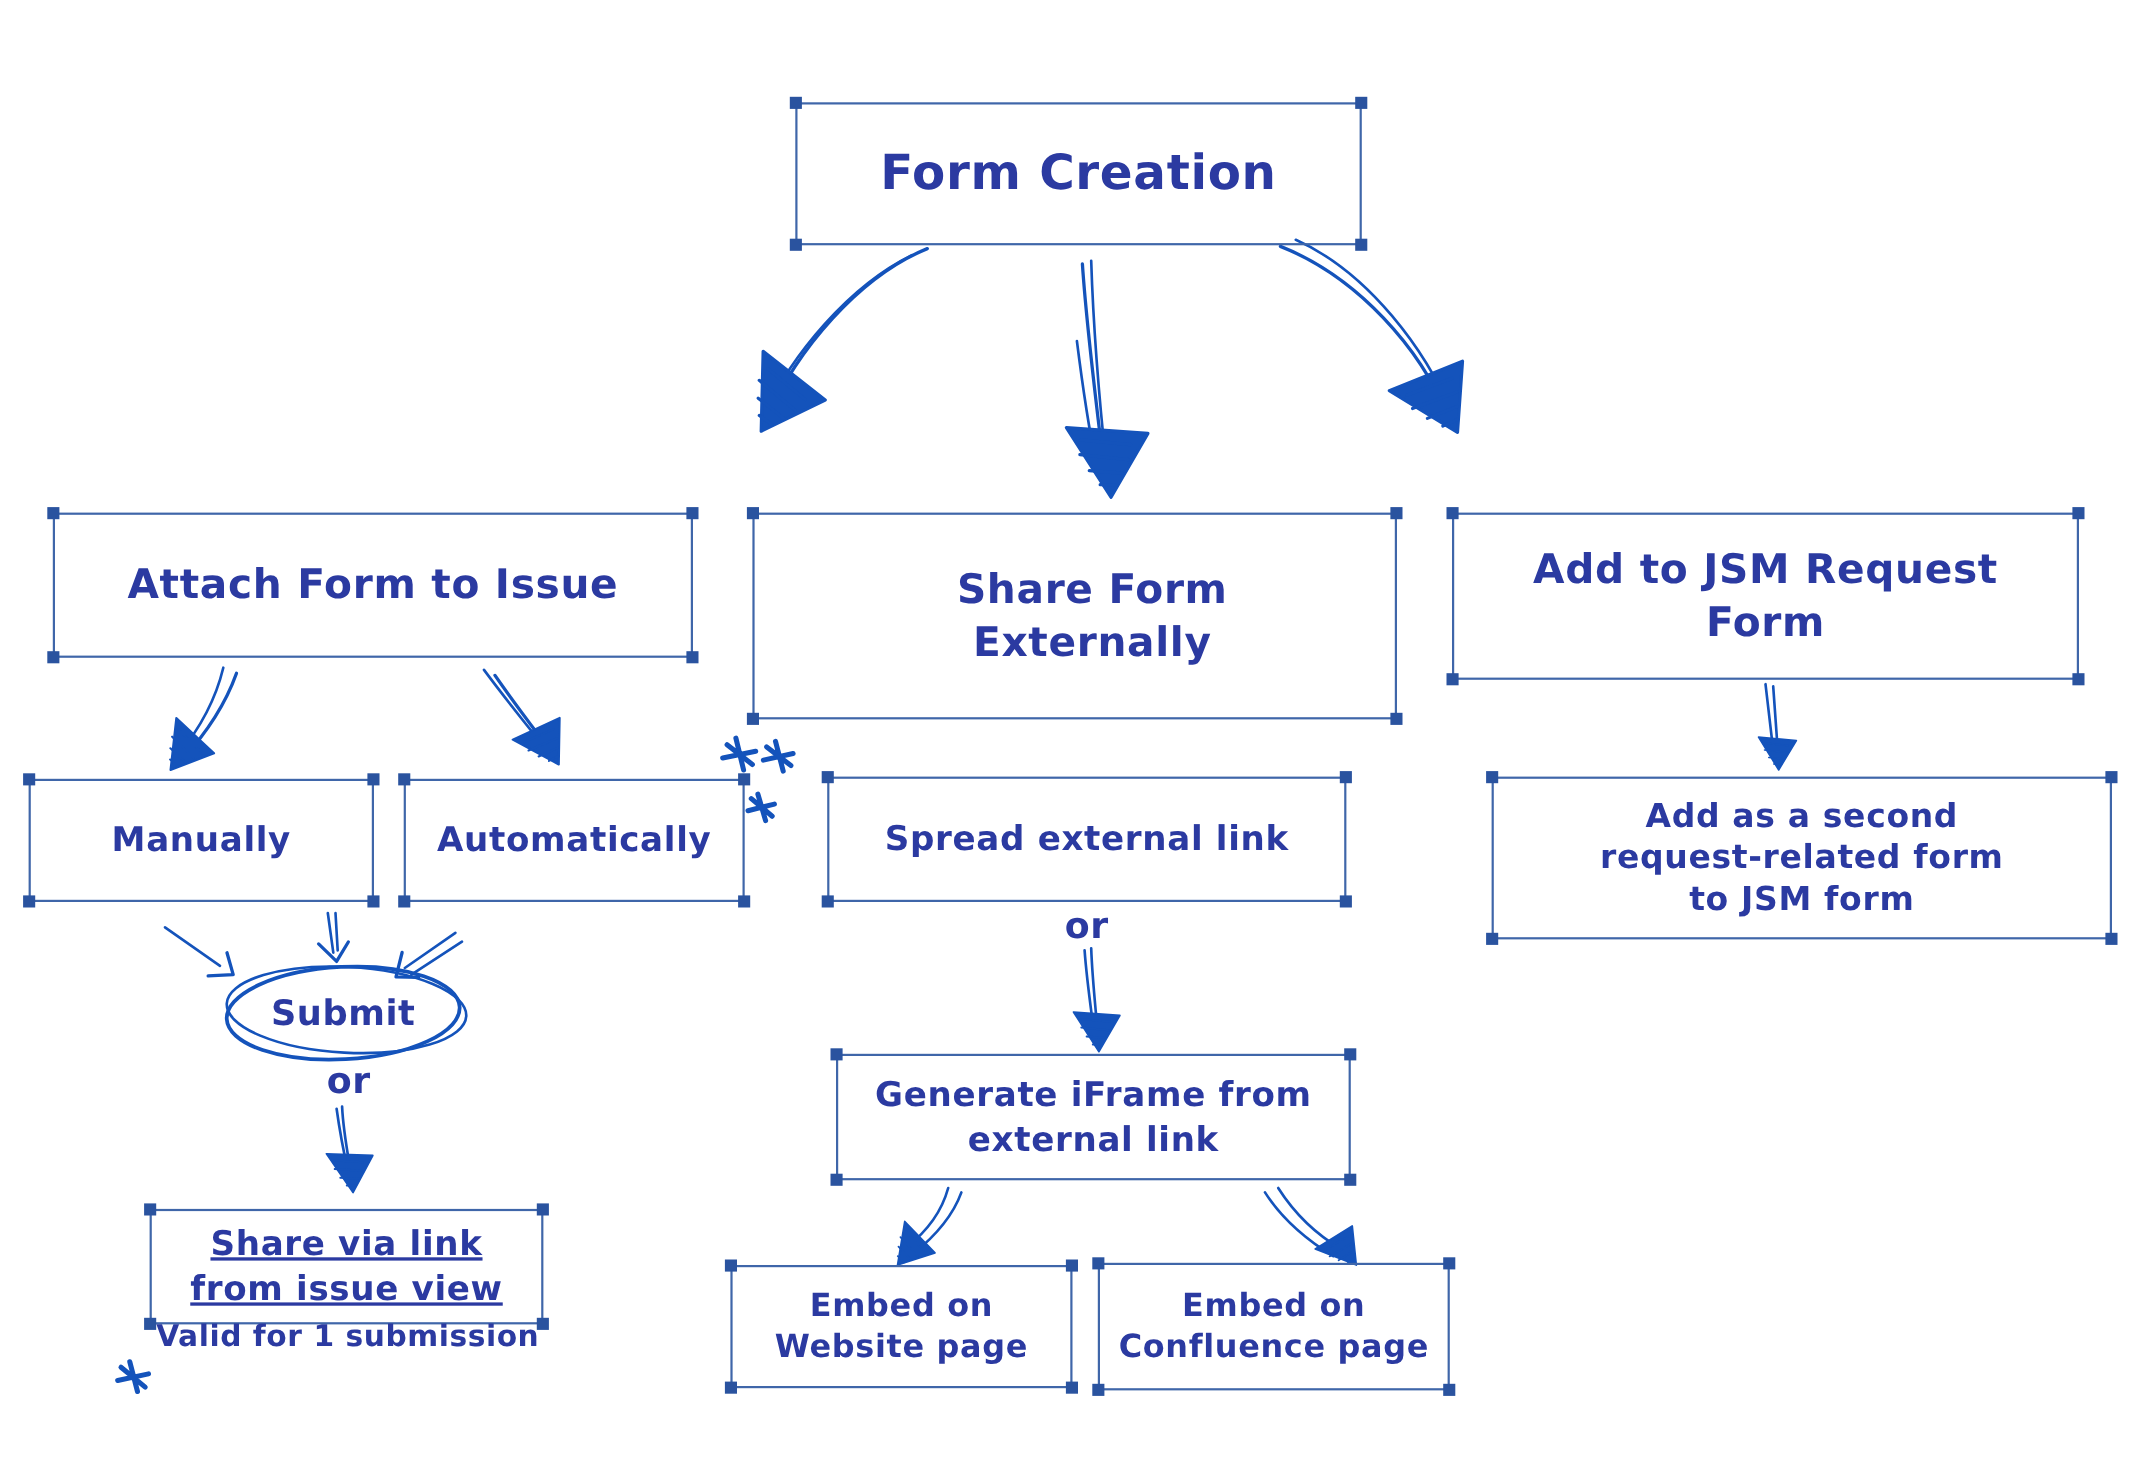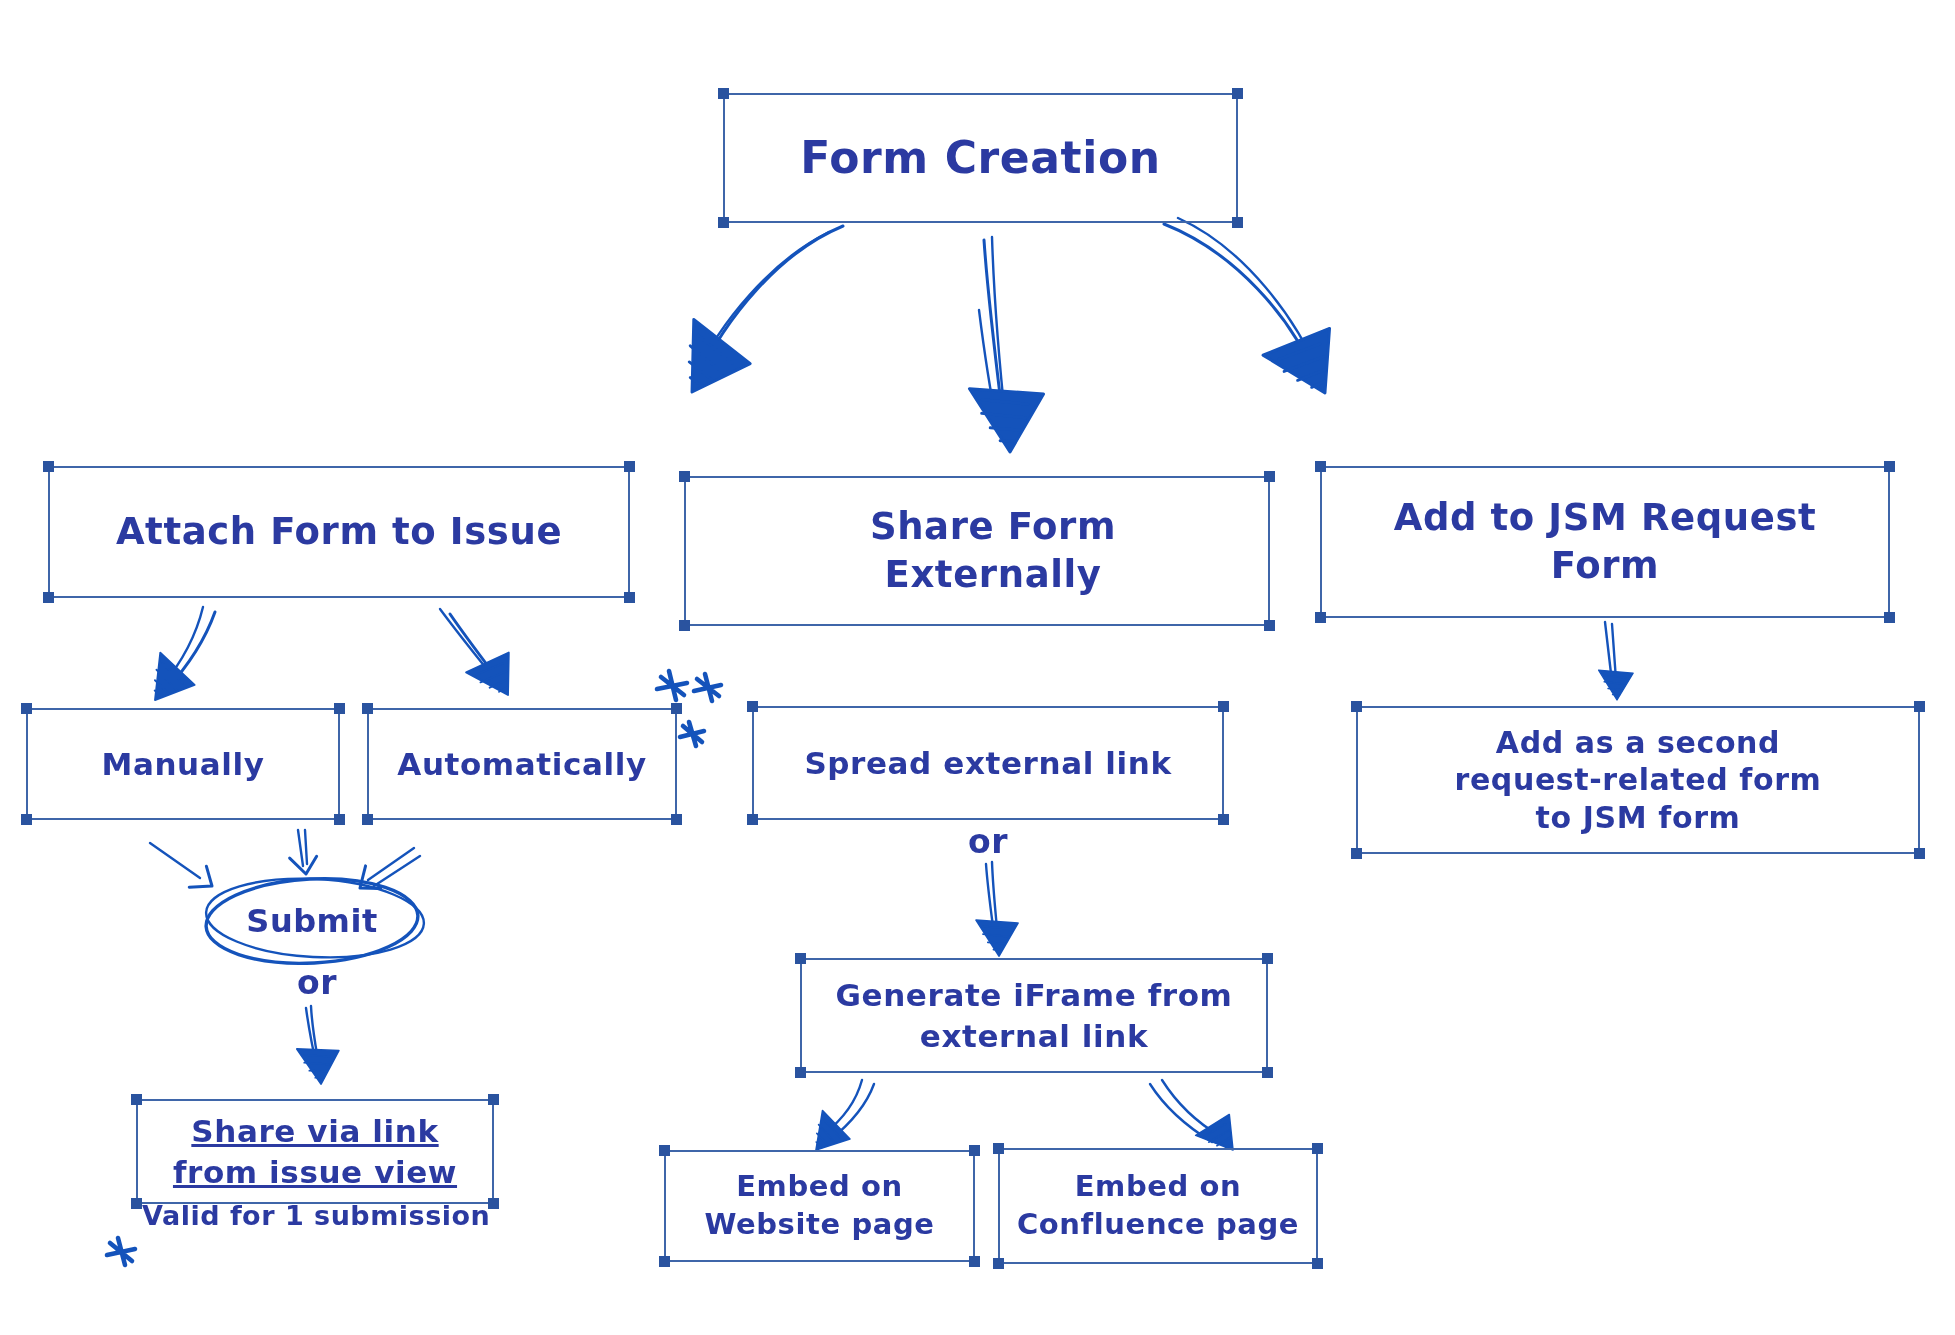--- a/index.html
+++ b/index.html
@@ -23,28 +23,28 @@
         text-align:center;font-weight:bold;letter-spacing:0.6px;line-height:1.3;
         background:transparent;box-sizing:border-box;}
   .handle{position:absolute;width:11px;height:11px;background:var(--handle);}
   .h-tl{left:-7px;top:-7px}.h-tr{right:-7px;top:-7px}
   .h-bl{left:-7px;bottom:-7px}.h-br{right:-7px;bottom:-7px}
 
   .freetext{position:absolute;color:var(--ink);font-weight:bold;text-align:center;letter-spacing:0.5px;}
 
   #n-form{left:723px;top:93px;width:515px;height:130px;font-size:44px;}
   #n-attach{left:48px;top:466px;width:582px;height:132px;font-size:37px;}
-  #n-share{left:684px;top:476px;width:586px;height:150px;font-size:37px;padding-left:32px;}
+  #n-share{left:684px;top:466px;width:586px;height:188px;font-size:37px;padding-left:32px;}
   #n-jsm{left:1320px;top:466px;width:570px;height:152px;font-size:37px;}
   #n-manually{left:26px;top:708px;width:314px;height:112px;font-size:31px;}
   #n-auto{left:367px;top:708px;width:310px;height:112px;font-size:31px;}
   #n-spread{left:752px;top:706px;width:472px;height:114px;font-size:31px;text-align:right;}
   #n-addsecond{left:1356px;top:706px;width:564px;height:148px;font-size:30px;line-height:1.25;}
   #n-sharelink{left:136px;top:1099px;width:358px;height:105px;font-size:31px;text-decoration:underline;}
-  #n-generate{left:760px;top:958px;width:468px;height:115px;font-size:31px;margin-left:40px;}
+  #n-generate{left:760px;top:958px;width:468px;height:115px;font-size:31px;}
   #n-embedweb{left:664px;top:1150px;width:311px;height:112px;font-size:29px;}
   #n-embedconf{left:998px;top:1148px;width:320px;height:116px;font-size:29px;}
 
   #t-submit{left:227px;top:902px;width:170px;font-size:32px;}
   #t-or-attach{left:282px;top:963px;width:70px;font-size:33px;}
   #t-or-share{left:950px;top:822px;width:76px;font-size:33px;}
   #t-footnote{left:142px;top:1200px;width:400px;font-size:27px;text-align:left;}
 </style>
 </head>
 <body>

